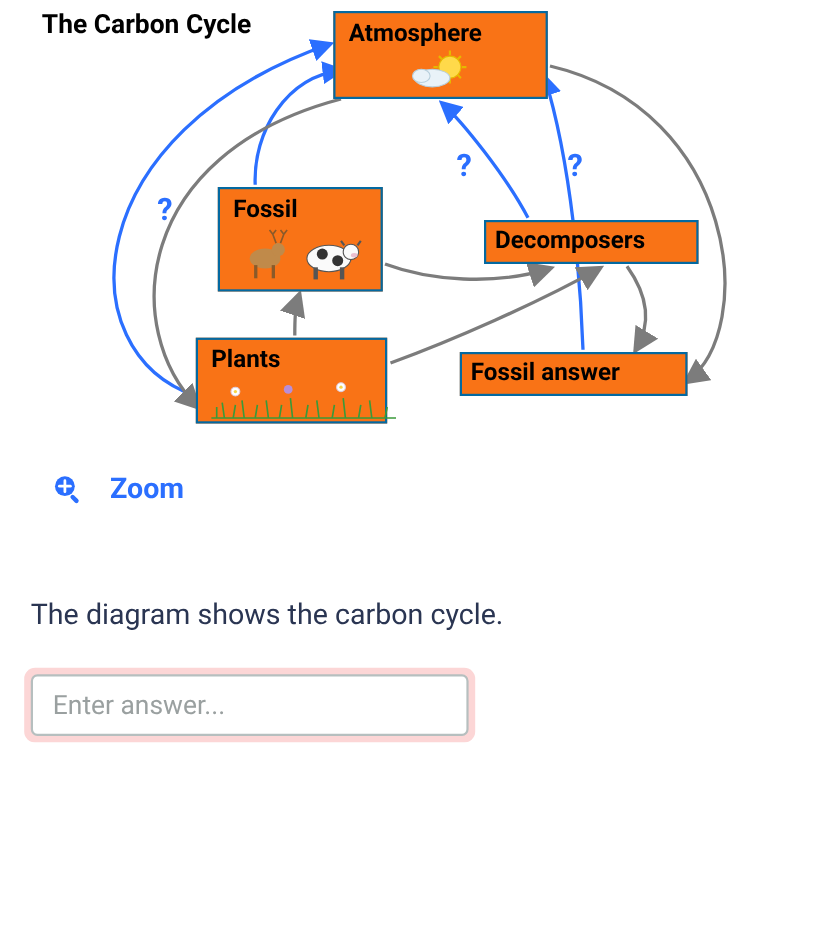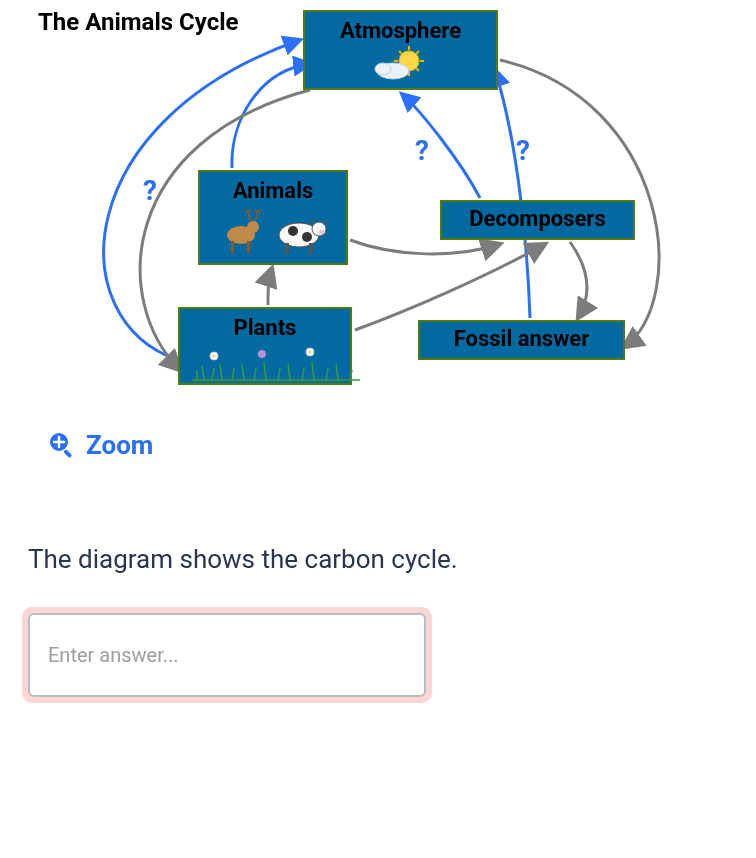--- a/index.html
+++ b/index.html
@@ -25,23 +25,23 @@
     .svg-arrows {
       position: absolute;
       top: 0;
       left: 0;
       width: 756px;
       height: 400px;
       pointer-events: none;
     }
     .node-box {
       position: absolute;
-      border: 2px solid #4d7c0f;
-      background: #0369a1;
-      text-align: center;
+      border: 2px solid #0369a1;
+      background: #f97316;
+      text-align: left;
       padding: 6px 12px 4px 12px;
     }
     .node-label {
       font-weight: 700;
       font-size: 22px;
       color: #000;
       display: block;
       margin-bottom: 2px;
     }
     .node-atmosphere { top: 10px; left: 303px; width: 195px; height: 80px; }
@@ -51,21 +51,21 @@
     .node-fossil { top: 320px; left: 418px; width: 207px; height: 40px; padding: 4px 8px; }
     .q-mark {
       fill: #2b6fff;
       font-size: 28px;
       font-weight: 700;
       font-family: inherit;
     }
     .zoom-row {
       display: flex;
       align-items: center;
-      gap: 10px;
+      gap: 24px;
       padding: 30px 0 0 48px;
       cursor: pointer;
     }
     .zoom-text {
       color: #2b6fff;
       font-weight: 700;
       font-size: 26px;
     }
     .body-text {
       color: #2a3552;
@@ -76,38 +76,38 @@
     .body-text p { margin-bottom: 28px; margin-top: 29px; }
     .answer-wrap {
       margin: 18px 0 0 22px;
       width: 410px;
       padding: 6px;
       border-radius: 10px;
       background: #fcd6d6;
     }
     .answer-input {
       width: 100%;
-      padding: 28px 18px;
-      font-size: 20px;
+      padding: 12px 18px;
+      font-size: 24px;
       color: #ef4444;
       border: 2px solid #b6bfbf;
       border-radius: 6px;
       background: #fff;
       outline: none;
       font-family: inherit;
     }
     .answer-input::placeholder { color: #9aa0a0; }
     .illus { display: block; margin: 0 auto; }
   </style>
 </head>
 <body>
 
 <div class="diagram-area">
 
-  <div class="diagram-title">The Animals Cycle</div>
+  <div class="diagram-title">The Carbon Cycle</div>
 
   <svg class="svg-arrows" viewBox="0 0 756 400">
     <defs>
       <marker id="arr-blue" viewBox="0 0 10 10" refX="8" refY="5" markerWidth="7" markerHeight="7" orient="auto">
         <path d="M0,0 L10,5 L0,10 Z" fill="#2b6fff"></path>
       </marker>
       <marker id="arr-gray" viewBox="0 0 10 10" refX="8" refY="5" markerWidth="8" markerHeight="8" orient="auto">
         <path d="M0,0 L10,5 L0,10 Z" fill="#7c7c7c"></path>
       </marker>
     </defs>
@@ -150,21 +150,21 @@
           <line x1="45" y1="23" x2="48" y2="26"></line>
         <line x1="48" y1="6" x2="45" y2="9"></line>
           <line x1="31" y1="23" x2="28" y2="26"></line>
       </g>
       <ellipse cx="22" cy="26" rx="16" ry="8" fill="#e9f2f8" stroke="#b8cfdc"></ellipse>
       <ellipse cx="12" cy="24" rx="8" ry="6" fill="#e9f2f8" stroke="#b8cfdc"></ellipse>
     </svg>
   </div>
 
   <div class="node-box node-animals">
-    <span class="node-label">Animals</span>
+    <span class="node-label">Fossil</span>
     <svg class="illus" width="120" height="50" viewBox="0 0 120 50">
 
       <g>
         <ellipse cx="28" cy="30" rx="14" ry="9" fill="#c08a4a"></ellipse>
         <rect x="18" y="36" width="3" height="12" fill="#8a5a2a"></rect>
         <rect x="34" y="36" width="3" height="12" fill="#8a5a2a"></rect>
         <circle cx="40" cy="22" r="6" fill="#c08a4a"></circle>
         <path d="M38 16 L35 8 M42 16 L45 8 M35 8 L32 4 M35 8 L38 4 M45 8 L48 4 M45 8 L42 4" stroke="#8a5a2a" stroke-width="1.5" fill="none"></path>
       </g>
 

